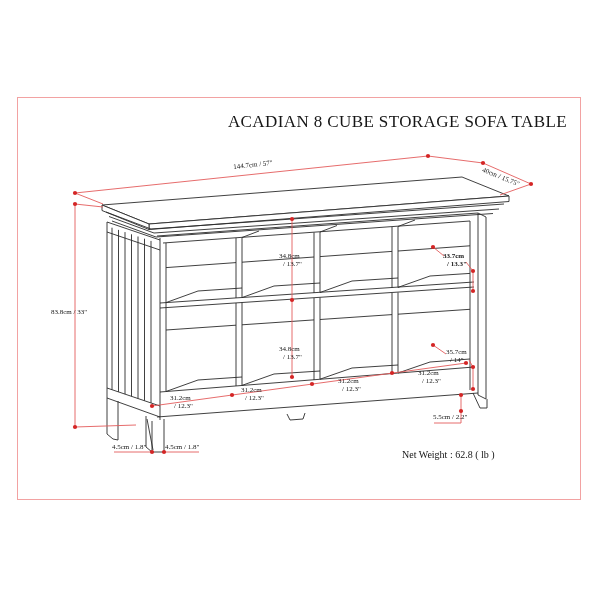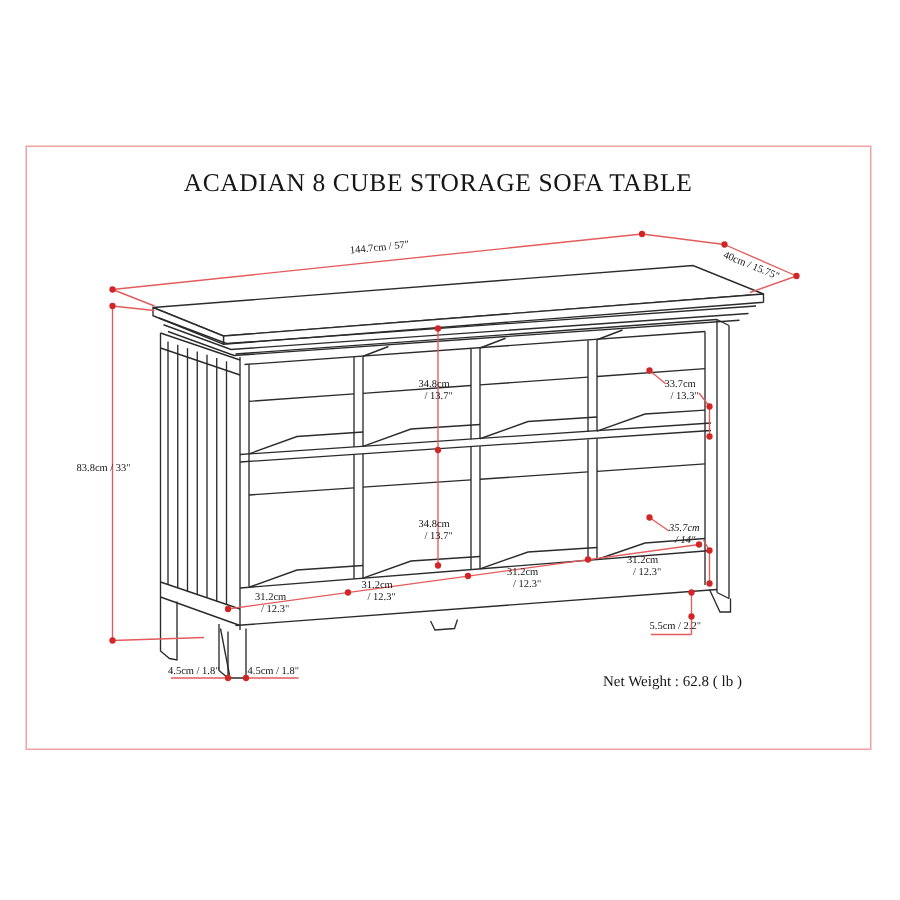--- a/index.html
+++ b/index.html
@@ -1,20 +1,20 @@
 <!DOCTYPE html>
 <html><head>
 <meta charset="utf-8">
 <style>
   html,body{margin:0;padding:0;background:#fff;}
   #canvas{position:relative;width:600px;height:600px;background:#ffffff;overflow:hidden;
           font-family:"Liberation Serif", serif;}
   #red-border{position:absolute;left:17px;top:97px;width:562px;height:401px;
               border:1.5px solid #f2a2a2;}
-  #title{position:absolute;left:17px;top:112px;width:550px;text-align:center;
+  #title{position:absolute;left:17px;top:112px;width:550px;text-align:right;
          font-size:17px;letter-spacing:.4px;color:#161616;}
   svg{position:absolute;left:0;top:0;}
   .dim{position:absolute;font-size:7px;line-height:8px;color:#151515;white-space:nowrap;}
   .dim .l2{margin-left:4px;}
   #net-weight{position:absolute;left:402px;top:449px;font-size:10px;color:#151515;}
 </style>
 </head>
 <body>
 
 <div id="canvas">
@@ -174,31 +174,31 @@
 
   <div class="dim" style="left:484px;top:166px;transform:rotate(22deg);transform-origin:left top;">40cm / 15.75"</div>
 
   <div class="dim" style="left:51px;top:308px;">83.8cm / 33"</div>
 
   <div class="dim" style="left:279px;top:252px;">
     <div>34.8cm</div>
     <div class="l2">/ 13.7"</div>
   </div>
 
-  <div class="dim" style="left:443px;top:252px;">
+  <div class="dim" style="left:443px;top:252px;font-weight:bold;">
     <div>33.7cm</div>
     <div class="l2">/ 13.3"</div>
   </div>
 
   <div class="dim" style="left:279px;top:345px;">
     <div>34.8cm</div>
     <div class="l2">/ 13.7"</div>
   </div>
 
-  <div class="dim" style="left:446px;top:348px;font-style:italic;">
+  <div class="dim" style="left:446px;top:348px;">
     <div>35.7cm</div>
     <div class="l2">/ 14"</div>
   </div>
 
   <div class="dim" style="left:170px;top:394px;">
     <div>31.2cm</div>
     <div class="l2">/ 12.3"</div>
   </div>
 
   <div class="dim" style="left:241px;top:386px;">

